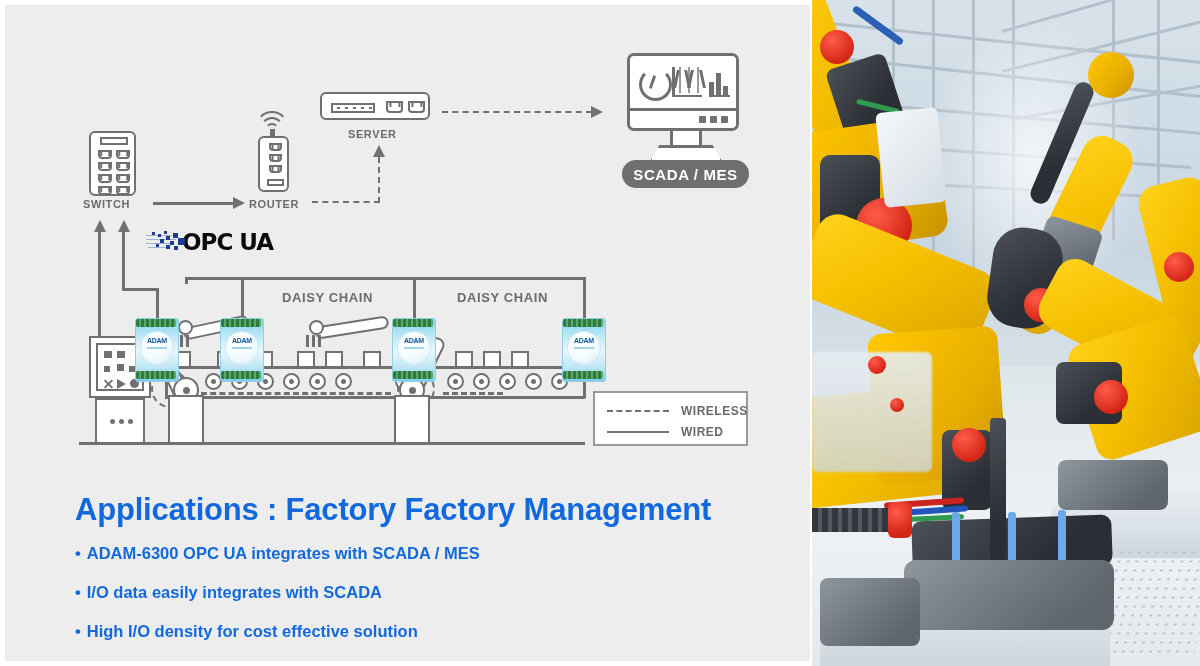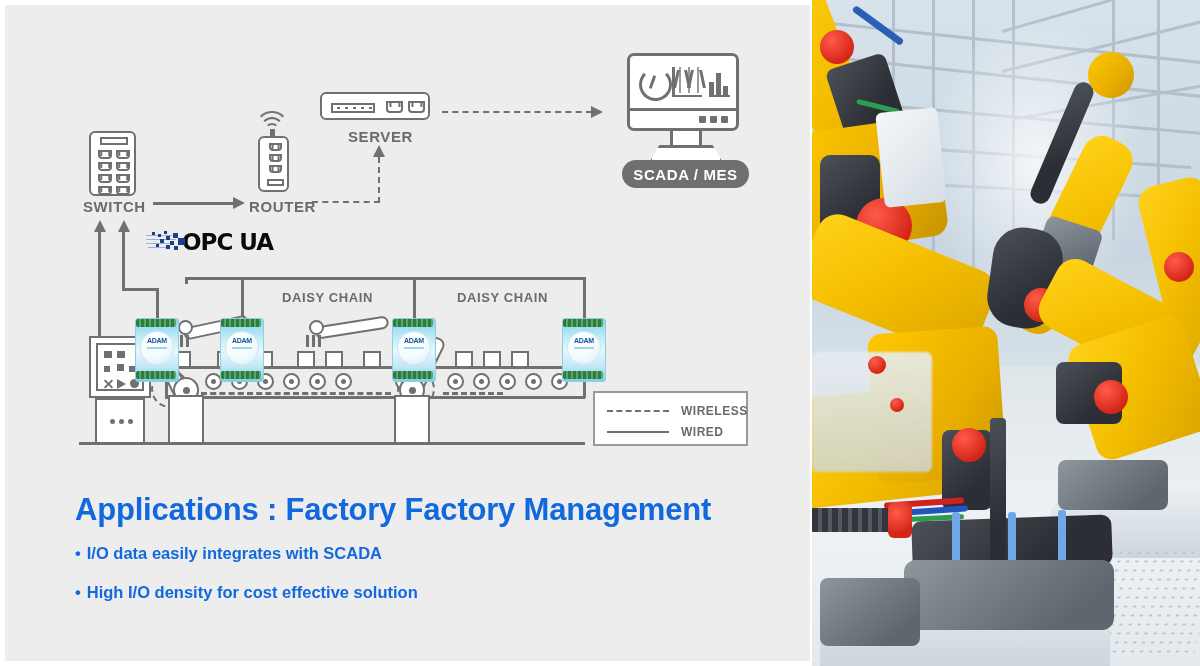--- a/index.html
+++ b/index.html
@@ -56,21 +56,21 @@
     position:absolute;
     background-image:radial-gradient(#b6c0c8 1.2px,transparent 1.3px);
     background-size:9px 9px;opacity:.95;
   }
   .cable{position:absolute;border-radius:40px;}
 
   
   .diagram{position:absolute;left:0;top:0;width:805px;height:470px;}
   .lbl{
     position:absolute;color:#6b6b6b;font-weight:bold;letter-spacing:.6px;
-    font-size:15px;white-space:nowrap;
+    font-size:11px;white-space:nowrap;
   }
 
   .dev{position:absolute;box-sizing:border-box;}
   .dev-out{
     border:2.5px solid #707070;border-radius:6px;background:#fff;
   }
   .port{
     position:absolute;box-sizing:border-box;border:2px solid #707070;
     border-radius:0 0 4px 4px;background:#fff;
   }
@@ -521,20 +521,23 @@
           <span class="solidline"></span>
           <span>WIRED</span>
         </div>
       </div>
 
     </div>
 
     <div class="title">Applications : Factory Factory Management</div>
 
     <div class="bullets">
+      <div class="bullet">
+        <span class="dot">•</span><span>ADAM-6300 OPC UA integrates with SCADA / MES</span>
+      </div>
       <div class="bullet">
         <span class="dot">•</span><span>I/O data easily integrates with SCADA</span>
       </div>
       <div class="bullet">
         <span class="dot">•</span><span>High I/O density for cost effective solution</span>
       </div>
     </div>
 
   </div>
 

